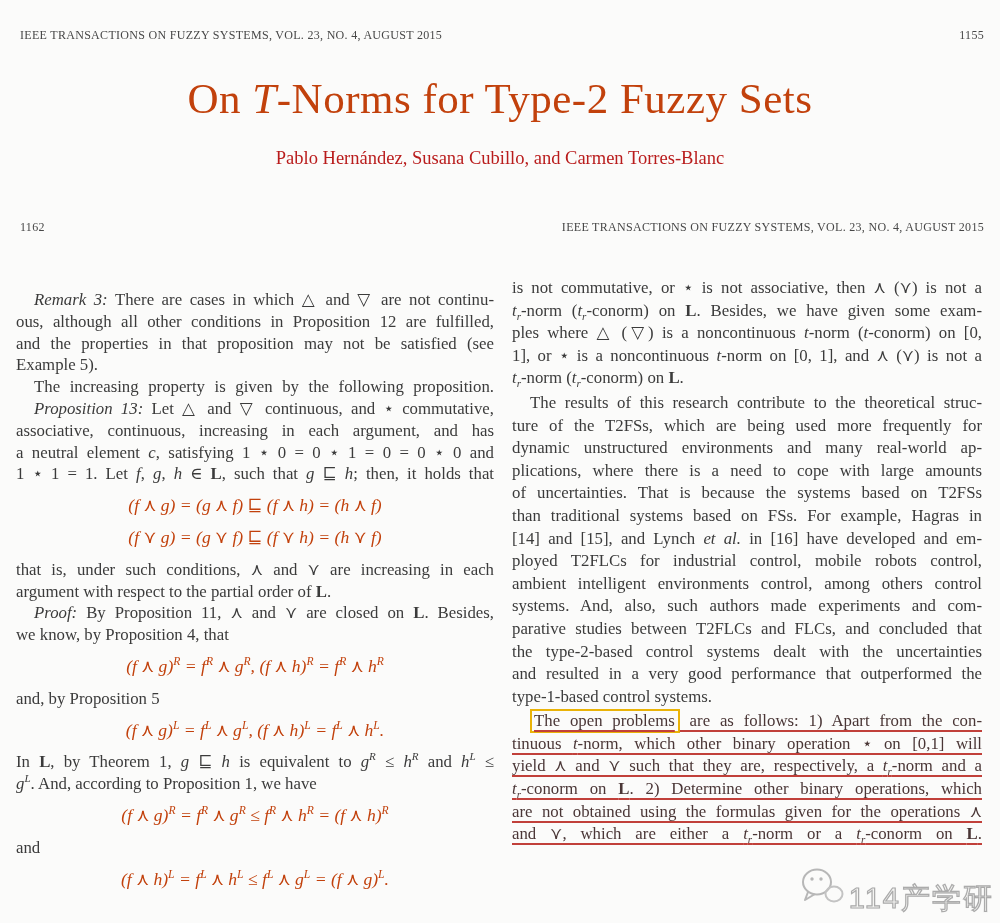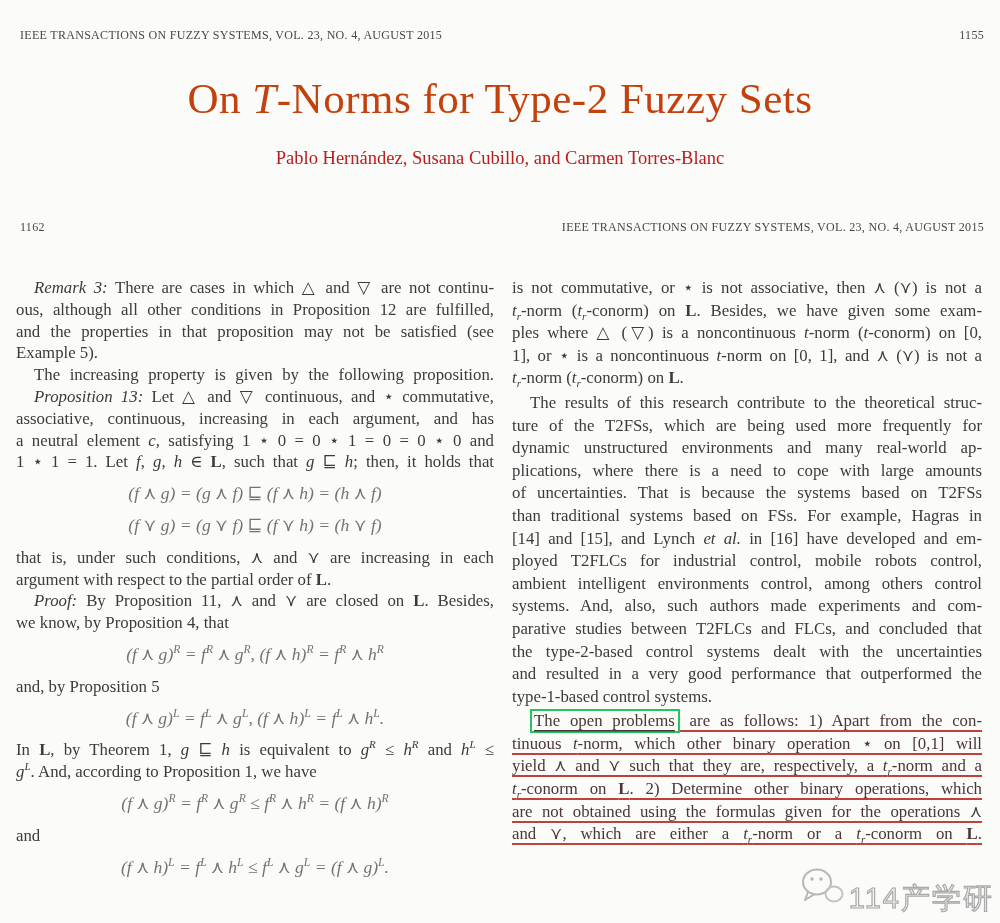--- a/index.html
+++ b/index.html
@@ -19,45 +19,44 @@
   .title{
     position:absolute;top:74px;left:0;width:100%;margin:0;text-align:center;
     font-size:43px;font-weight:normal;color:#c2410c;letter-spacing:0.5px;
   }
   .authors{
     position:absolute;top:148px;left:0;width:100%;text-align:center;
     font-size:18.5px;color:#b91c1c;
   }
   .cols{position:absolute;top:277px;left:16px;display:flex;gap:18px;}
   .col{font-size:16.8px;}
-  .col-left{width:478px;line-height:21.8px;}
+  .col-left{width:478px;line-height:21.8px;margin-top:12px;}
   .col-right{width:470px;line-height:22.6px;}
   .para{margin:0;}
   .col-right .para + .para{margin-top:2px;}
   .ln{text-align:justify;}
   .ln.j{text-align-last:justify;}
   .ln.ind{text-indent:18px;}
   .formula{
     text-align:center;font-style:italic;font-size:17.6px;
-    margin:10px 0 10px;color:#737373;
+    margin:10px 0 10px;color:#c2410c;
   }
   sup,sub{font-size:66%;line-height:0;font-style:italic;}
   b{font-weight:bold;}
   i{font-style:italic;}
   .red-para .ln-text{
     text-decoration:underline;
     text-decoration-color:#c1403a;
     text-decoration-thickness:1.6px;
     text-underline-offset:3.5px;
   }
   .red-para .ln{color:#4a3636;}
   .redbox{
-    border:2px solid #22c55e;
+    border:2px solid #eab308;
     padding:0 3px 1px 2px;
-    text-decoration:underline;
   }
   .watermark{
     position:absolute;right:6px;bottom:4px;
     display:flex;align-items:center;gap:4px;
   }
   .wm-label{
     font-family:"Liberation Sans","DejaVu Sans",sans-serif;
     font-size:29px;letter-spacing:2px;
     color:#f4f4f2;
     -webkit-text-stroke:1.2px #ababab;

